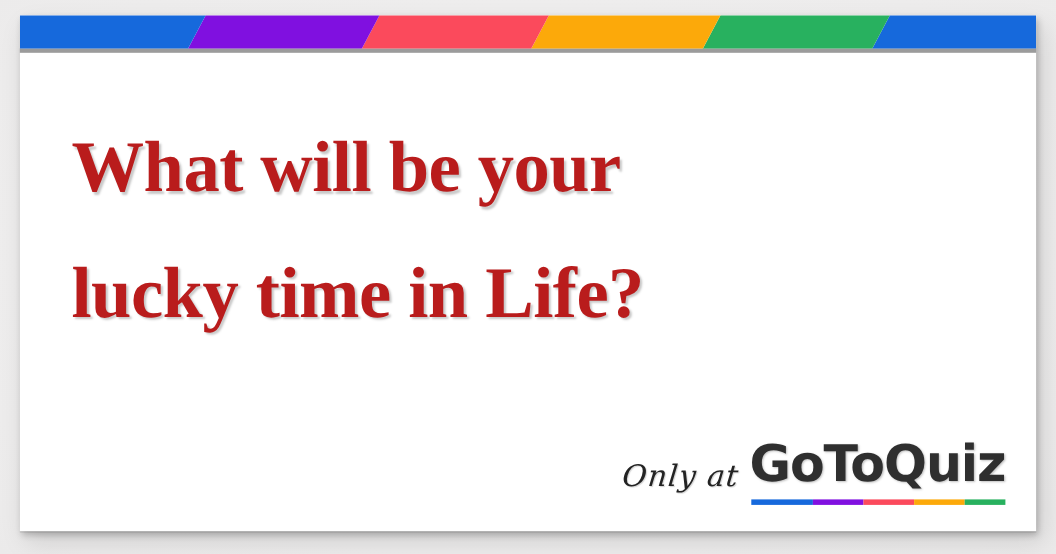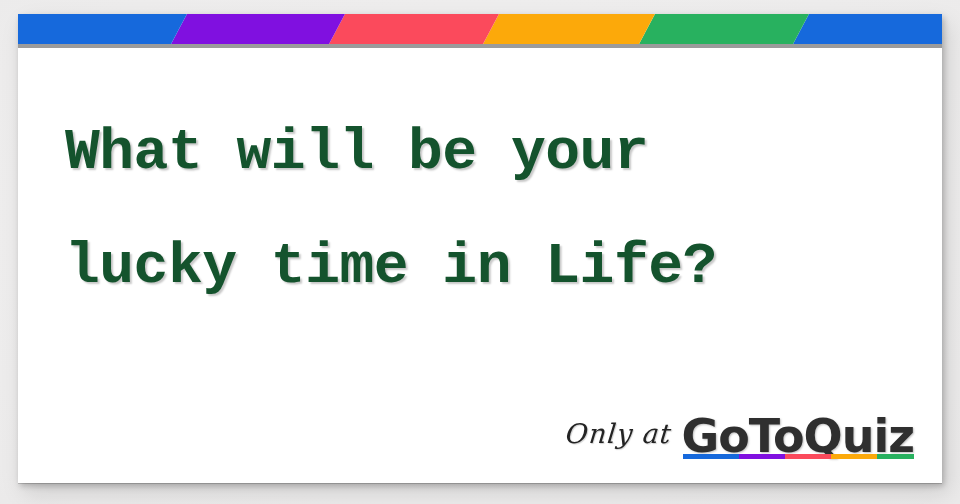--- a/index.html
+++ b/index.html
@@ -59,25 +59,25 @@
     height: 4px;
     background: #9b9b9b;
   }
 
   
   .title {
     position: absolute;
     left: 47px;
     top: 82px;
     width: 830px;
-    font-family: Liberation Mono, monospace;
-    font-size: 58px;
+    font-family: Liberation Serif, serif;
+    font-size: 66px;
     line-height: 114px;
     font-weight: 700;
-    color: #14532d;
+    color: #b91c1c;
     letter-spacing: -0.5px;
     text-shadow: 2px 2px 2px rgba(0,0,0,0.22);
     white-space: pre-line;
   }
 
   
   .brand {
     position: absolute;
     right: 28px;
     bottom: 24px;
@@ -90,21 +90,21 @@
     font-style: italic;
     font-size: 27px;
     line-height: 1;
     color: #232323;
     letter-spacing: 1px;
     transform: translateY(-12px) skewX(-6deg);
     text-shadow: 1px 1px 1px rgba(0,0,0,0.18);
   }
   .brand-logo {
     position: relative;
-    padding-bottom: 0;
+    padding-bottom: 15px;
   }
   .brand-name {
     font-family: "DejaVu Sans", sans-serif;
     font-size: 46px;
     line-height: 46px;
     font-weight: 700;
     color: #2f2f2f;
     letter-spacing: -1px;
     text-shadow: 1px 1px 2px rgba(0,0,0,0.25);
   }

